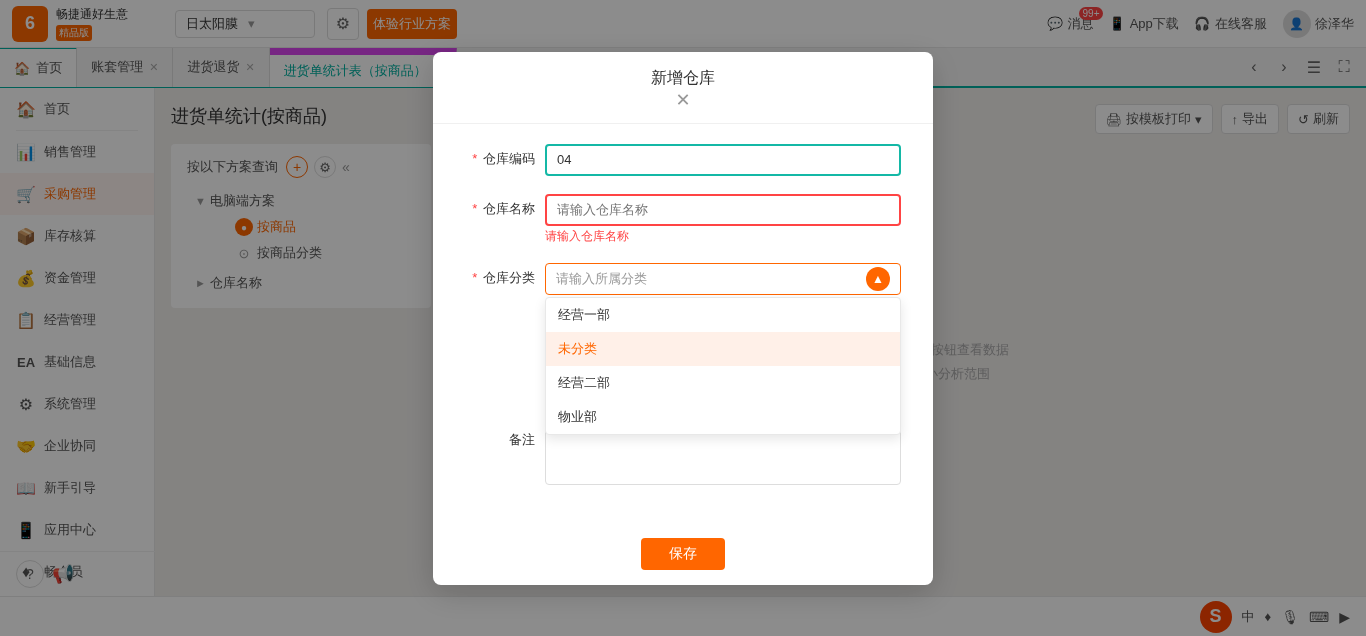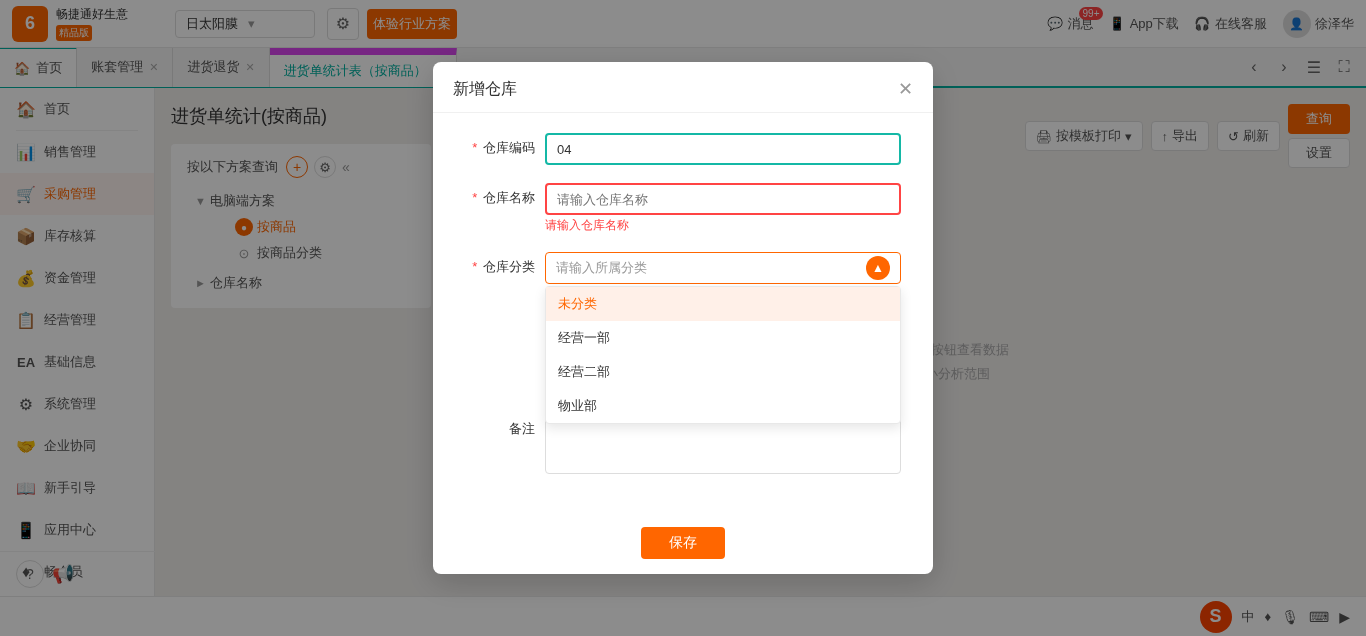--- a/index.html
+++ b/index.html
@@ -231,21 +231,21 @@
       border-radius: 8px;
       width: 500px;
       box-shadow: 0 8px 32px rgba(0,0,0,0.18);
       position: relative;
       z-index: 101;
       padding-bottom: 0;
     }
     .modal-header {
       padding: 16px 20px 12px;
       border-bottom: 1px solid #f0f0f0;
-      display: flex; align-items: center; justify-content: space-between;
+      display: flex; align-items: center; justify-content: space-between; flex-direction: column;
     }
     .modal-title { font-size: 16px; color: #333; font-weight: 500; }
     .modal-close { cursor: pointer; color: #999; font-size: 18px; }
     .modal-body { padding: 20px 32px; }
     .form-row {
       display: flex; align-items: flex-start; margin-bottom: 18px;
       position: relative;
     }
     .form-label {
       width: 80px;
@@ -484,24 +484,20 @@
         <span>按模板打印</span>
         <span>▾</span>
       </div>
       <div class="toolbar-btn">
         <span>↑</span>
         <span>导出</span>
       </div>
       <div class="toolbar-btn">
         <span>↺</span>
         <span>刷新</span>
-      </div>
-      <div style="display:flex;flex-direction:column;gap:4px;">
-        <button class="query-btn">查询</button>
-        <button class="set-btn">设置</button>
       </div>
     </div>
 
     <div class="filter-panel" style="width:260px;float:left;">
       <div class="filter-header">
         <span>按以下方案查询</span>
         <div class="filter-btns">
           <div class="filter-add-btn">+</div>
           <div class="filter-setting-btn">⚙</div>
           <span class="filter-collapse">«</span>
@@ -599,22 +595,22 @@
         <div class="form-label">
           <span class="required-star">*</span>
           <span>仓库分类</span>
         </div>
         <div class="form-field">
           <div class="dropdown-trigger open">
             <span>请输入所属分类</span>
             <div class="chevron-up">▲</div>
           </div>
           <div class="dropdown-menu">
+            <div class="dropdown-item">经营一部</div>
             <div class="dropdown-item selected">未分类</div>
-            <div class="dropdown-item">经营一部</div>
             <div class="dropdown-item">经营二部</div>
             <div class="dropdown-item">物业部</div>
           </div>
         </div>
       </div>
 
       <div class="form-row" style="margin-top:130px;">
         <div class="form-label">
           <span>备注</span>
         </div>

